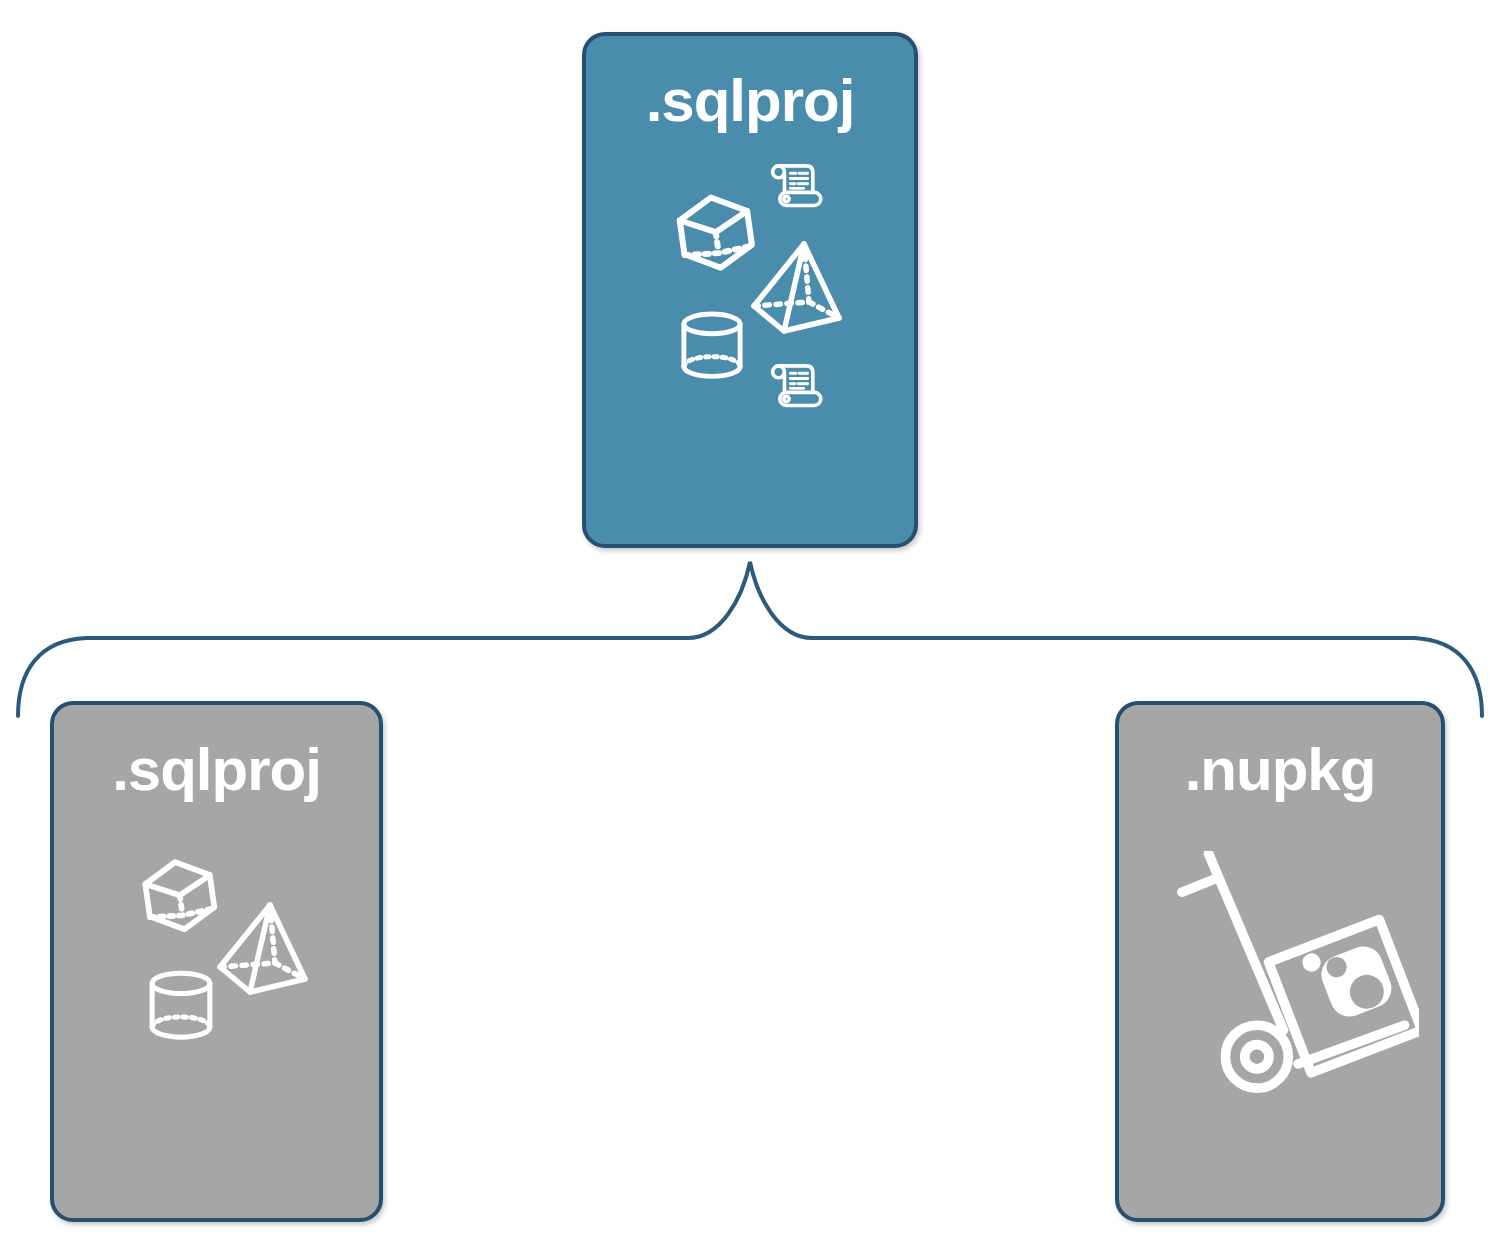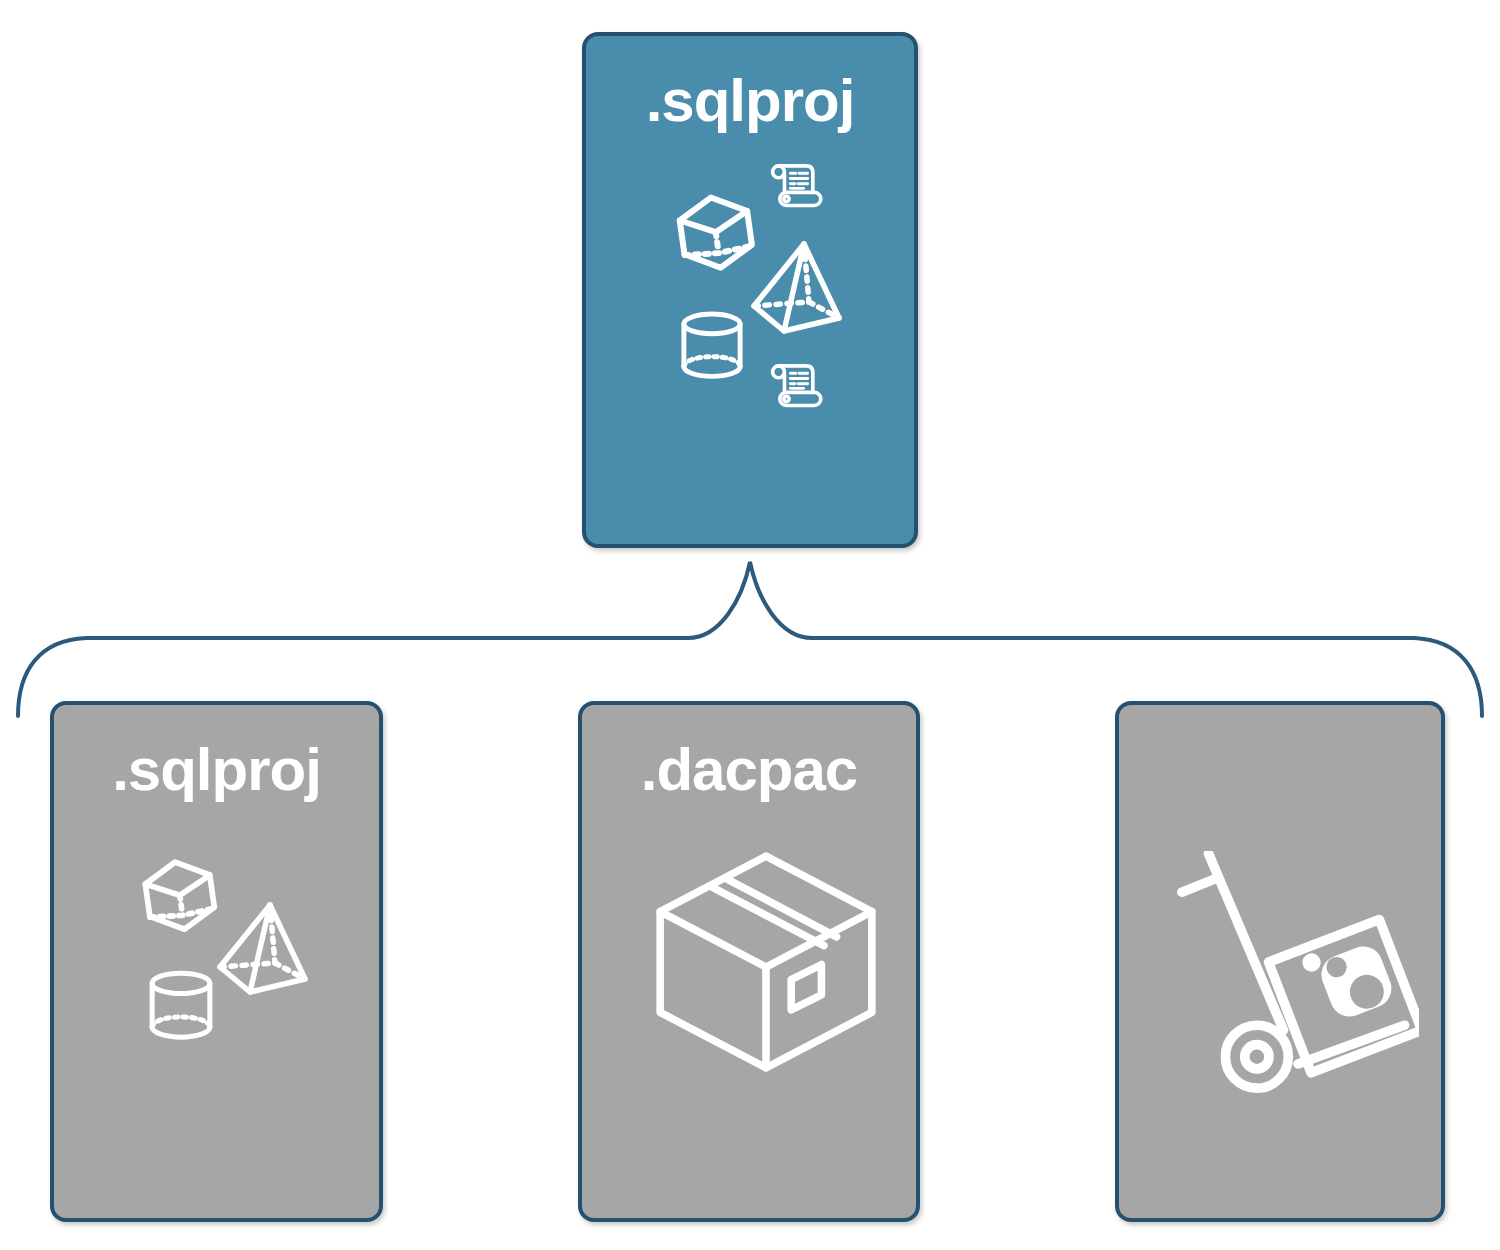--- a/index.html
+++ b/index.html
@@ -7,21 +7,21 @@
   .canvas {
     position: relative;
     width: 1500px;
     height: 1250px;
     background: #ffffff;
     overflow: hidden;
   }
   .card {
     position: absolute;
     border: 4px solid #26506f;
-    border-radius: 16px;
+    border-radius: 23px;
     box-shadow: 2px 3px 5px rgba(0,0,0,0.22);
   }
   .card-root {
     left: 582px; top: 32px;
     width: 336px; height: 516px;
     background: #4a8cac;
   }
   .card-child {
     top: 701px;
     height: 521px;
@@ -170,36 +170,23 @@
     <svg class="icon child-cylinder" viewBox="0 0 100 100">
       <g stroke="#fff" stroke-width="6.5" fill="none" stroke-linecap="round">
         <ellipse cx="50" cy="21" rx="37" ry="13"></ellipse>
         <path d="M13 21 L13 77 M87 21 L87 77"></path>
         <path d="M13 77 A37 13 0 0 0 87 77"></path>
         <path d="M13 77 A37 13 0 0 1 87 77" stroke-dasharray="4.5 6.5"></path>
       </g>
     </svg>
   </div>
 
-  <div class="card card-child child-1">
-    <div class="card-title">.dacpac</div>
-
-    <svg class="icon package-icon" viewBox="0 0 100 100">
-      <g stroke="#fff" stroke-width="3" fill="none" stroke-linejoin="round" stroke-linecap="round">
-        <path d="M8 30 L50 8 L92 30 L92 70 L50 92 L8 70 Z"></path>
-        <path d="M8 30 L50 52 L92 30"></path>
-        <path d="M50 52 L50 92"></path>
-        <path d="M28 20 L73 43.5"></path>
-        <path d="M34 16.8 L78 40"></path>
-        <path d="M60 57 L72 51 L72 63 L60 69 Z"></path>
-      </g>
-    </svg>
-  </div>
 
   <div class="card card-child child-2">
+    <div class="card-title">.nupkg</div>
 
     <svg class="icon handtruck-icon" viewBox="0 0 100 100">
       <g stroke="#fff" stroke-width="4" fill="none" stroke-linecap="round" stroke-linejoin="round">
         <path d="M2 17 L17 11"></path>
         <path d="M13 1 L44 74"></path>
         <circle cx="33" cy="85" r="13"></circle>
         <circle cx="33" cy="85" r="5"></circle>
         <path d="M50 88 L94 72"></path>
         <rect x="45" y="35.5" width="49" height="49" transform="rotate(-21 69.5 60)"></rect>
       </g>

